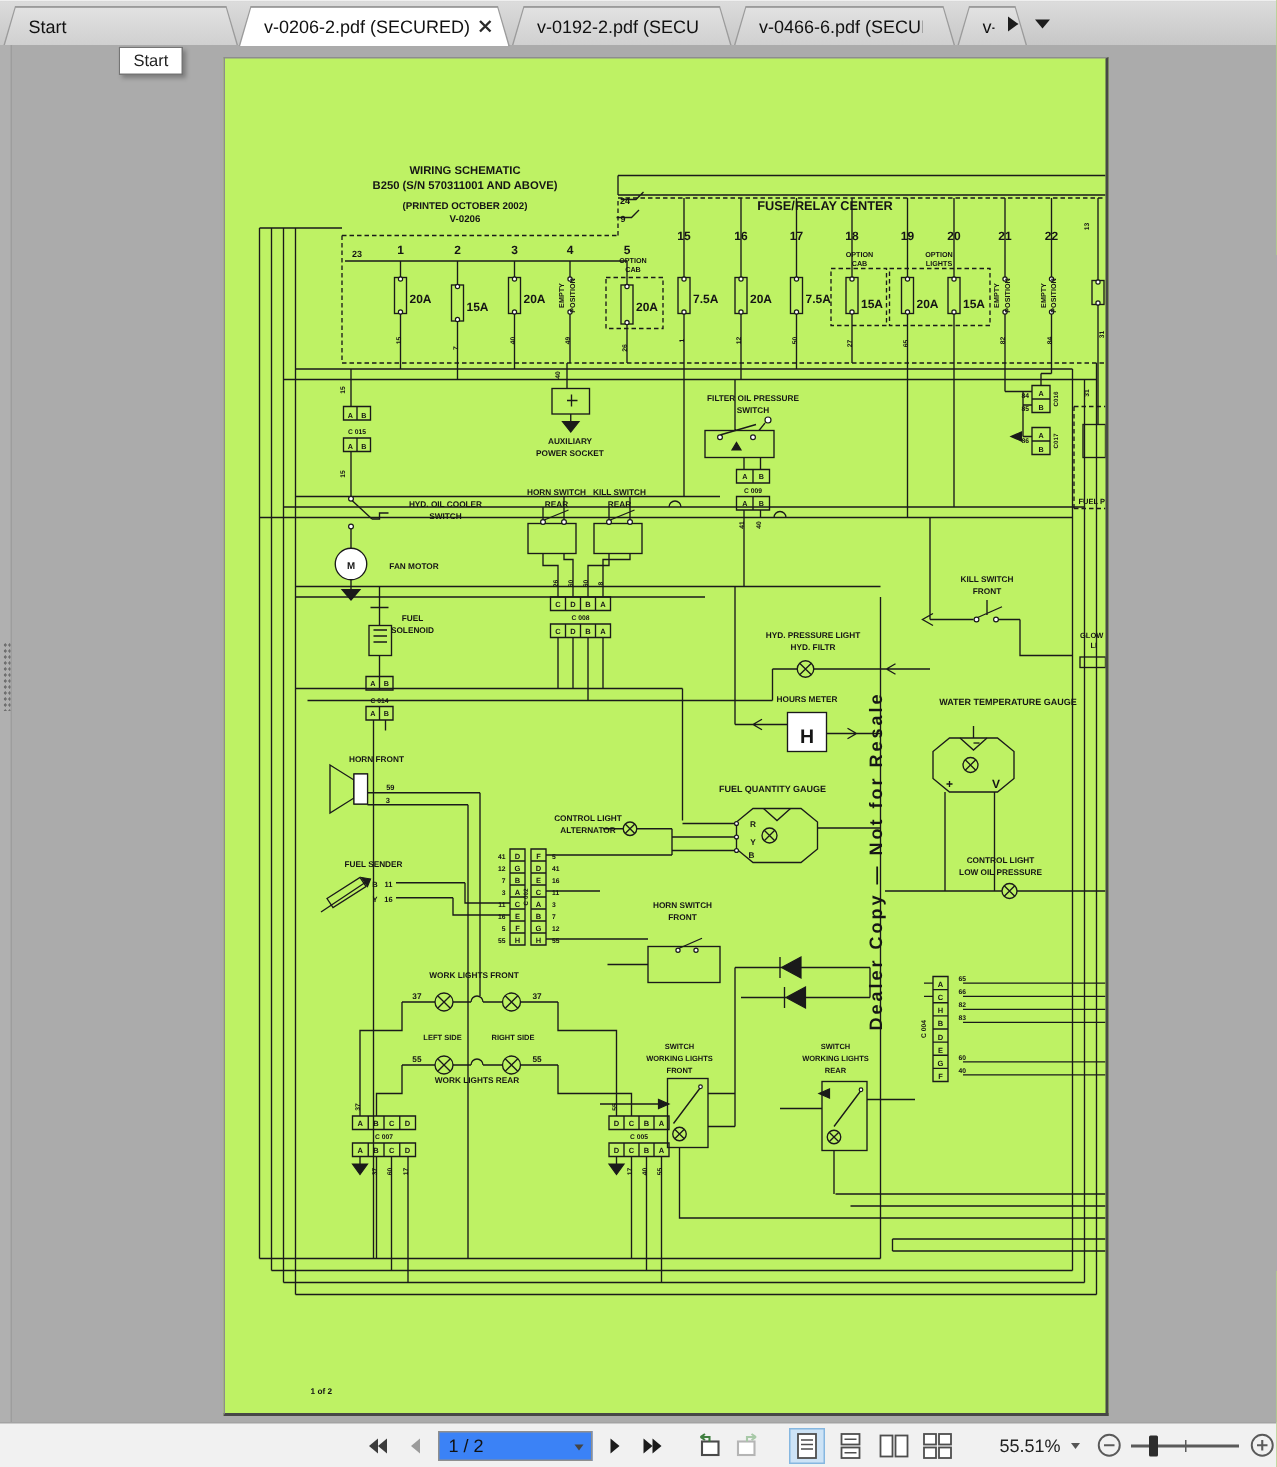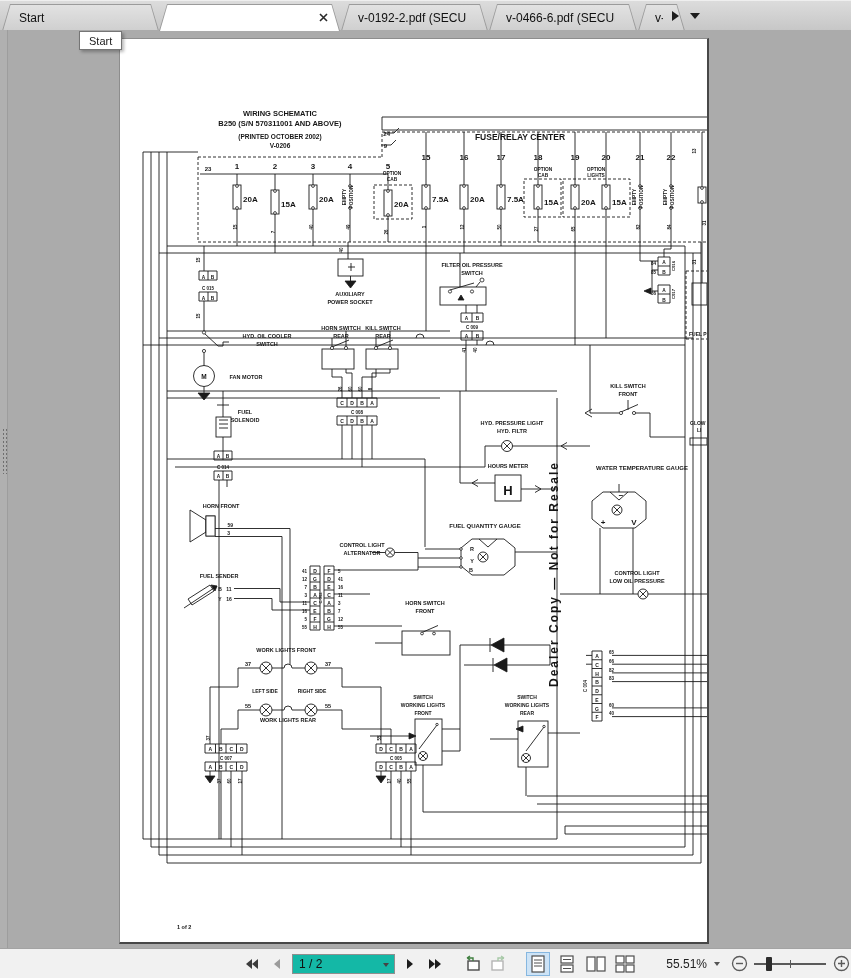--- a/index.html
+++ b/index.html
@@ -15,31 +15,31 @@
   .tri-r{width:0;height:0;border-left:7px solid #1d1d1d;border-top:5px solid transparent;border-bottom:5px solid transparent}
   .tri-d{width:0;height:0;border-top:6px solid #1d1d1d;border-left:5px solid transparent;border-right:5px solid transparent}
   .convert-btn{position:absolute;right:0;top:0;width:148px;height:29px;background:#f3683a;display:flex;align-items:center;padding-left:7px;box-sizing:border-box;font-weight:bold;font-size:17px;white-space:nowrap;overflow:hidden;cursor:pointer}
   .convert-btn .brand{color:#cf2a1b}
   .convert-btn .rest{color:#ffffff}
   
   .doc-area{position:absolute;left:0;top:30px;right:0;bottom:30px;background:#ababab}
   .left-strip{position:absolute;left:0;top:0;bottom:0;width:7px;background:#b0b0b0;border-right:1px solid #9d9d9d}
   .drag-dots{position:absolute;left:2px;top:398px;width:5px;height:46px;background-image:radial-gradient(#6f6f6f 0.8px,transparent 0.9px);background-size:3px 4px}
   .tooltip{position:absolute;left:79px;top:1px;height:15px;padding:1px 9px;background:#ffffff;border:1px solid #757575;font-size:11px;color:#222;display:flex;align-items:center;box-shadow:2px 2px 3px rgba(0,0,0,.28);z-index:5}
-  .page{position:absolute;left:119px;top:8px;width:587px;height:903px;background:#ffffff;border-top:1px solid #8d8d8d;border-left:1px solid #8d8d8d;border-right:2px solid #474747;border-bottom:2px solid #474747}
+  .page{position:absolute;left:149px;top:8px;width:587px;height:903px;background:#bef264;border-top:1px solid #8d8d8d;border-left:1px solid #8d8d8d;border-right:2px solid #474747;border-bottom:2px solid #474747}
   
   .sch text{font-family:"Liberation Sans",sans-serif;font-weight:bold;fill:#151515}
   .s4{font-size:4.2px}.s45{font-size:4.5px}.s48{font-size:4.8px}.s5{font-size:5px}.s55{font-size:5.5px}
   .s6{font-size:6px}.s65{font-size:6.5px}.s75{font-size:7.5px}.s8{font-size:8px}.s85{font-size:8.5px}.s13{font-size:13px}
   .mid{text-anchor:middle}.end{text-anchor:end}
   .wm{font-size:12px;font-weight:normal;fill:#3c3c3c;letter-spacing:2px}
   
   .statusbar{position:absolute;left:0;right:0;bottom:0;height:30px;background:#f1f1f1;border-top:1px solid #a3a3a3;box-sizing:border-box;display:flex;align-items:center;padding-left:242px;gap:5px}
   .sbtn{width:20px;height:20px;display:flex;align-items:center;justify-content:center;flex:0 0 auto}
-  .pagebox{width:112px;height:20px;background:#14b8a6;border:1px solid #8f8f8f;box-sizing:border-box;display:flex;align-items:center;padding:0 6px;font-size:12px;color:#111;position:relative}
+  .pagebox{width:112px;height:20px;background:#3b82f6;border:1px solid #8f8f8f;box-sizing:border-box;display:flex;align-items:center;padding:0 6px;font-size:12px;color:#111;position:relative}
   .pagebox .caret{position:absolute;right:5px;top:8px;width:0;height:0;border-top:4px solid #444;border-left:3.5px solid transparent;border-right:3.5px solid transparent}
   .viewbtn{width:24px;height:24px;display:flex;align-items:center;justify-content:center;flex:0 0 auto}
   .viewbtn.active{background:#cde3f6;border:1px solid #86b7e0;box-sizing:border-box}
   .zoomtext{font-size:12px;color:#222;margin-left:24px;white-space:nowrap}
   .zcaret{width:0;height:0;border-top:4px solid #555;border-left:3.5px solid transparent;border-right:3.5px solid transparent;margin:0 4px 0 2px}
   .slider{position:relative;width:72px;height:20px;flex:0 0 auto}
   .slider .track{position:absolute;left:0;right:0;top:9.5px;height:1.5px;background:#5a5a5a}
   .slider .tick{position:absolute;left:36px;top:6px;width:1px;height:8px;background:#5a5a5a}
   .slider .handle{position:absolute;left:12px;top:3px;width:6px;height:14px;background:#2d2d2d;border-radius:1px}
   .gap8{width:8px;flex:0 0 auto}
@@ -51,20 +51,21 @@
   <div class="tab" style="left:2px;width:157px">
     <div class="edge">
         <div class="fill"></div>
       </div>
     <div class="lbl">Start</div>
   </div>
   <div class="tab active" style="left:159px;width:181px;z-index:2">
     <div class="edge">
         <div class="fill"></div>
       </div>
+    <div class="lbl">v-0206-2.pdf (SECURED)</div>
     <div class="closebox">
       <svg width="9" height="9" viewBox="0 0 9 9">
           <path d="M1,1 L8,8 M8,1 L1,8" stroke="#2a2a2a" stroke-width="1.6"></path>
         </svg>
     </div>
   </div>
   <div class="tab" style="left:341px;width:147px">
     <div class="edge">
         <div class="fill"></div>
       </div>

